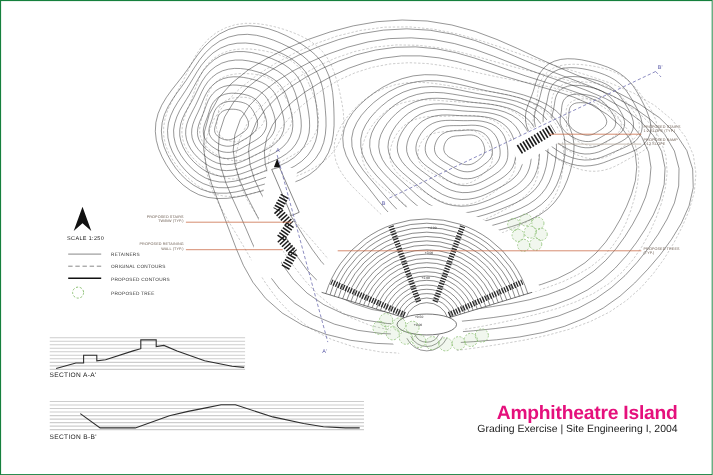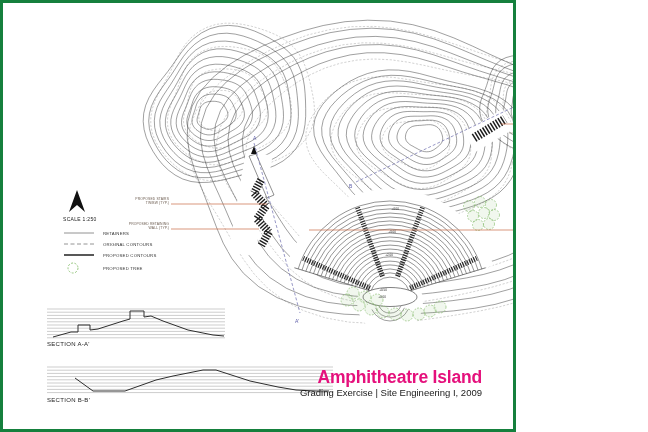--- a/index.html
+++ b/index.html
@@ -1,17 +1,17 @@
 <!DOCTYPE html>
 <html><head>
 <meta charset="utf-8">
 <style>
   html,body{margin:0;padding:0;background:#fff;}
-  .canvas{position:relative;width:516px;height:432px;background:#fff;overflow:hidden;
-          font-family:"Liberation Sans", sans-serif; border:3px solid #15803d; box-sizing:border-box;}
+  .canvas{position:relative;width:648px;height:432px;background:#fff;overflow:hidden;
+          font-family:"Liberation Sans", sans-serif; border:1px solid #15803d; box-sizing:border-box;}
   #plan-svg{position:absolute;left:0;top:0;}
   
   .legend{position:absolute;left:60px;top:186px;width:120px;}
   .north{display:block;margin:0 0 3px 4px;}
   .scale-label{font-size:5px;color:#222;letter-spacing:.3px;margin-bottom:6px;}
   .legend-item{display:flex;align-items:center;height:10px;margin-bottom:1px;}
   .legend-item .sw{width:34px;margin-right:6px;flex:0 0 34px;}
   .legend-item .lab{font-size:4.3px;color:#333;letter-spacing:.2px;}
   
   .ann{position:absolute;font-size:3.4px;line-height:1.25;color:#6b5b4f;letter-spacing:.1px;}
@@ -274,16 +274,16 @@
         <line x1="0" y1="21.2" x2="286" y2="21.2" stroke="#cdcdcd" stroke-width="1"></line>
         <line x1="0" y1="24.4" x2="286" y2="24.4" stroke="#cdcdcd" stroke-width="1"></line>
         <line x1="0" y1="27.599999999999998" x2="286" y2="27.599999999999998" stroke="#cdcdcd" stroke-width="1"></line>
       </g>
     <polyline class="profile" points="28,13 46,26 78,26 109,15 126,11 141,8 156,5 169,5 203,16 231,22 249,25 269,26 282,26"></polyline>
   </svg>
   <div class="sec-label" style="left:44px;top:394px">SECTION B-B'</div>
 
   <div class="titleblock">
     <div class="main-title" id="main-title" style="color: rgb(229, 16, 124);">Amphitheatre Island</div>
-    <div class="sub-title">Grading Exercise | Site Engineering I, 2009</div>
+    <div class="sub-title">Grading Exercise | Site Engineering I, 2004</div>
   </div>
 
 </div>
 
 </body></html>

